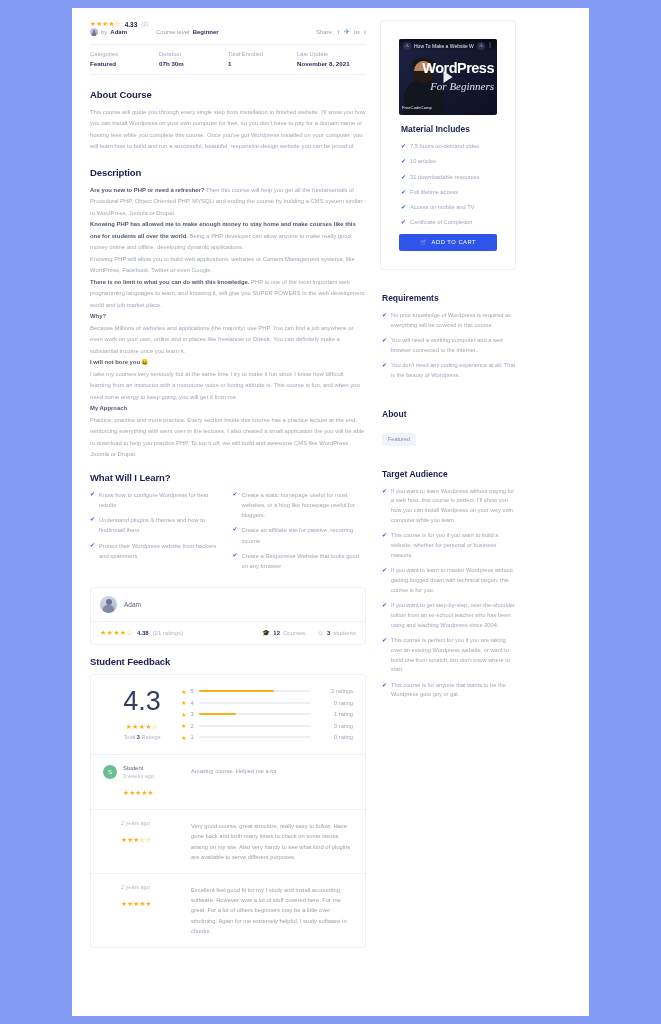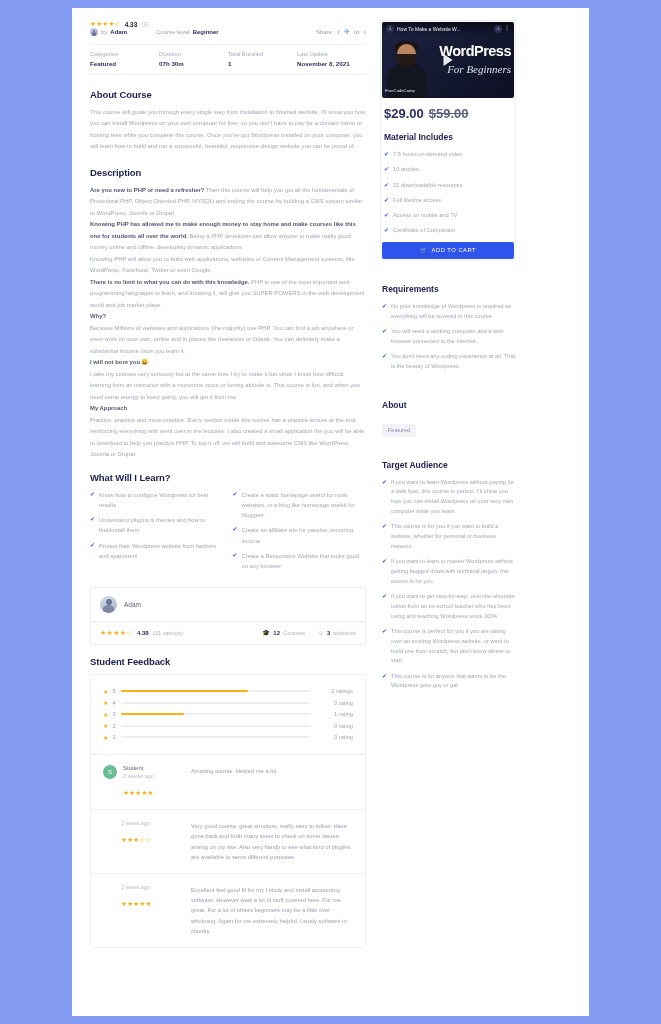--- a/index.html
+++ b/index.html
@@ -122,21 +122,21 @@
     background: #6bbd93; color: #fff; font-size: 6px;
     display: flex; align-items: center; justify-content: center; flex: none;
   }
   .rev-who { font-size: 5.9px; color: #5c6280; margin-bottom: 1.5px; }
   .rev-when { font-size: 5.5px; color: #b6bac8; margin-bottom: 2px; }
   .rev-stars { font-size: 6.5px; }
   .rev-text { font-size: 5.8px; line-height: 1.8; color: #9ba0b3; padding-top: 1px; }
 
   
   .vid-card {
-    border: 1px solid #edeff4; border-radius: 3px; padding: 1px;
+    border: 1px solid #edeff4; border-radius: 3px; padding: 18px;
     background: #fff;
   }
   .vid {
     height: 76px; border-radius: 2px; position: relative; overflow: hidden;
     background: linear-gradient(135deg,#1d2242 0%,#141830 55%,#0d1024 100%);
   }
   .vid .ytbar {
     position: absolute; left: 0; top: 0; right: 0; height: 13px;
     display: flex; align-items: center; gap: 3px; padding: 0 4px;
     background: linear-gradient(#0009,#0000);
@@ -322,20 +322,27 @@
             <span class="ib-lbl">students</span>
           </span>
         </div>
       </div>
     </div>
 
     <div class="sp"></div>
     <h2 class="sec">Student Feedback</h2>
     <div class="fb-card">
       <div class="fb-top">
+        <div class="fb-score">
+          <div class="big">4.3</div>
+          <div class="st stars">★★★★<span class="gray">☆</span></div>
+          <div class="tot">
+            <span>Total</span> <b>3</b> <span>Ratings</span>
+          </div>
+        </div>
         <div class="bars">
           <div class="bar-row">
             <span class="s1">★</span>
             <span class="num">5</span>
             <span class="track">
                   <span class="fill" style="width:67%"></span>
                 </span>
             <span class="cnt">2 ratings</span>
           </div>
           <div class="bar-row">
@@ -427,24 +434,20 @@
               <span class="beard"></span>
         </div>
         <div class="wp">
           <div class="l1">WordPress</div>
           <div class="l2">For Beginners</div>
         </div>
         <div class="fcc">FreeCodeCamp</div>
         <span class="playbtn"></span>
       </div>
 
-      <div class="price">
-        <span class="now">$29.00</span>
-        <span class="was">$59.00</span>
-      </div>
 
       <h3 class="side">Material Includes</h3>
       <ul class="side">
         <li>
               <span class="chk">✔</span>
               <span>7.5 hours on-demand video</span>
             </li>
         <li>
               <span class="chk">✔</span>
               <span>10 articles</span>

